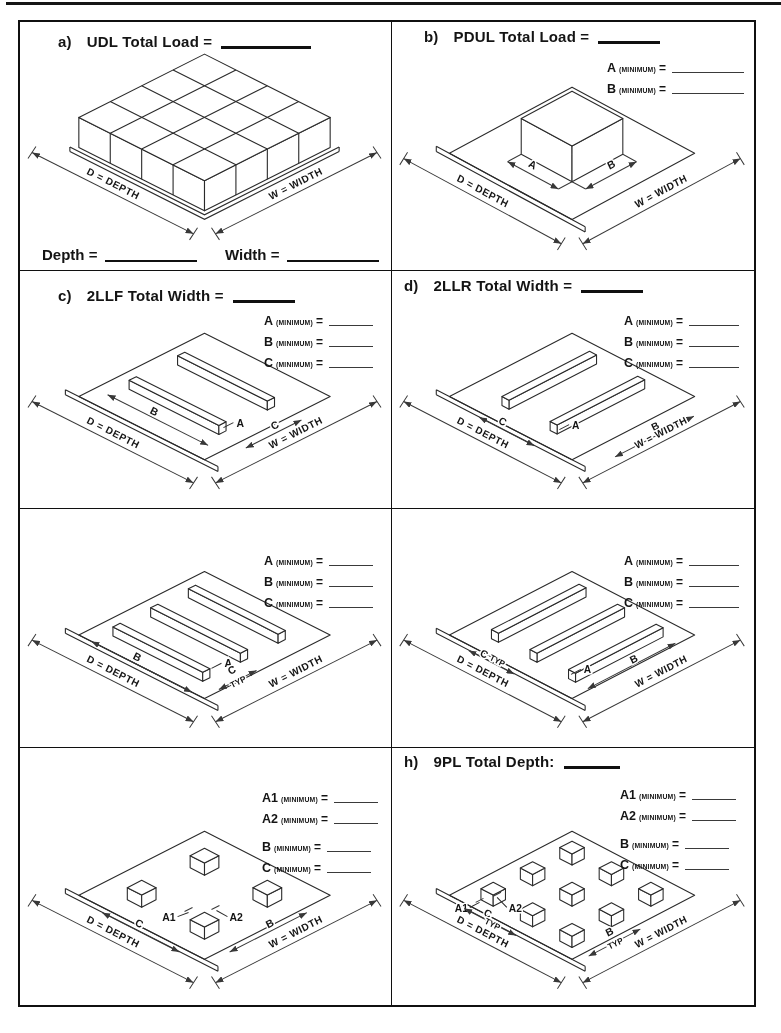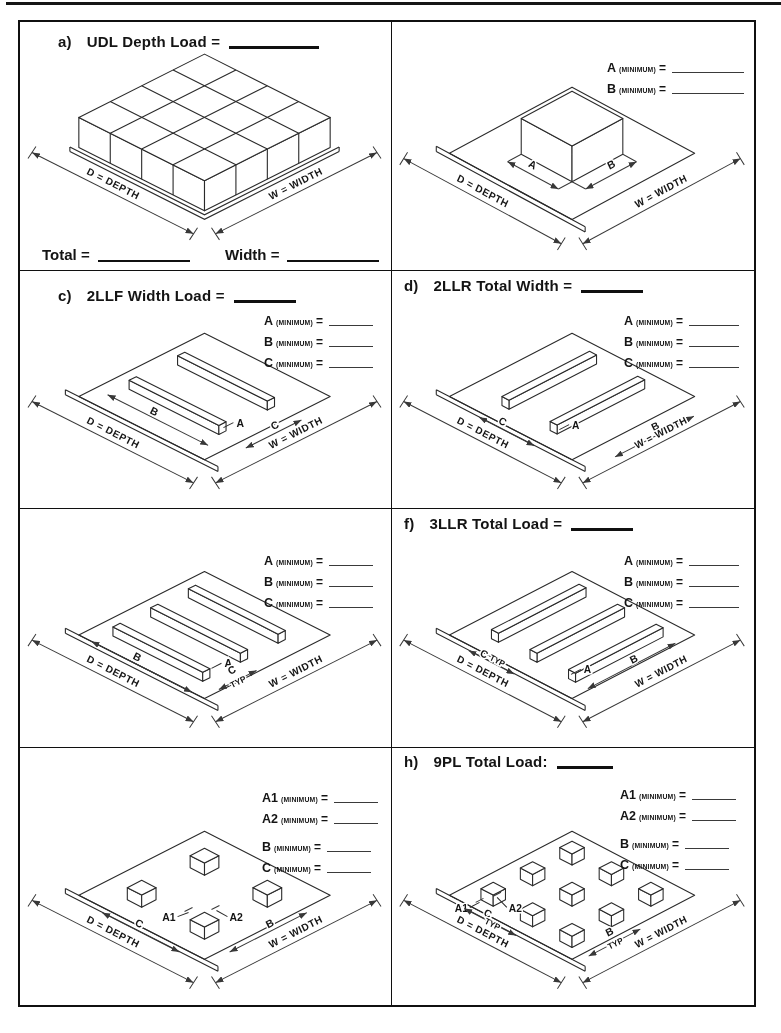--- a/index.html
+++ b/index.html
@@ -38,21 +38,21 @@
 </style>
 </head>
 <body>
 
 <div class="page">
   <div class="topline"></div>
   <div class="sheet">
 
     <div class="cell cr cb">
       <div class="hdr" style="left:38px;top:8px">
-        <span class="hp">a)</span><span>UDL Depth Load =</span><span class="hblank" style="width:90px"></span>
+        <span class="hp">a)</span><span>UDL Total Load =</span><span class="hblank" style="width:90px"></span>
       </div>
       <svg viewBox="0 0 372 247" preserveAspectRatio="none">
         <defs>
           <marker id="ah" viewBox="0 0 8 6" refX="8" refY="3" markerWidth="8" markerHeight="6" orient="auto">
               <path d="M0 0 L8 3 L0 6 Z" fill="#383838"></path>
             </marker>
           <marker id="ahr" viewBox="0 0 8 6" refX="0" refY="3" markerWidth="8" markerHeight="6" orient="auto">
               <path d="M8 0 L0 3 L8 6 Z" fill="#383838"></path>
             </marker>
         </defs>
@@ -75,28 +75,31 @@
           <path class="tk" d="M16 124 l-8 12 M178 205 l-8 12"></path>
           <text class="ax" x="92" y="164" text-anchor="middle" transform="rotate(26.6 92 164)">D = DEPTH</text>
         </g>
         <g>
           <path class="dl" d="M196 211 L358 130" marker-start="url(#ahr)" marker-end="url(#ah)"></path>
           <path class="tk" d="M192 205 l8 12 M354 124 l8 12"></path>
           <text class="ax" x="278" y="164" text-anchor="middle" transform="rotate(-26.6 278 164)">W = WIDTH</text>
         </g>
       </svg>
       <div class="afoot af1">
-        <span>Total =</span><span class="fbk"></span>
+        <span>Depth =</span><span class="fbk"></span>
       </div>
       <div class="afoot af2">
         <span>Width =</span><span class="fbk"></span>
       </div>
     </div>
 
     <div class="cell cb">
+      <div class="hdr" style="left:32px;top:3px">
+        <span class="hp">b)</span><span>PDUL Total Load =</span><span class="hblank" style="width:62px"></span>
+      </div>
       <div class="fields" style="left:215px;top:36px">
         <div class="frow"><span class="fl">A</span><span class="fm">(MINIMUM)</span><span class="fe">=</span><span class="fblank w72"></span></div>
         <div class="frow"><span class="fl">B</span><span class="fm">(MINIMUM)</span><span class="fe">=</span><span class="fblank w72"></span></div>
       </div>
       <svg viewBox="0 0 372 236" preserveAspectRatio="none">
         <g>
           <path class="fc" d="M185 62 L311 125 L185 188 L59 125 Z"></path>
           <path class="ln" d="M45.5 118.25 L198.5 194.75 M45.5 123.25 L198.5 199.75 M45.5 118.25 l0 5 M198.5 194.75 l0 5"></path>
         </g>
         <g>
@@ -122,21 +125,21 @@
         <g>
           <path class="dl" d="M196 211 L358 130" marker-start="url(#ahr)" marker-end="url(#ah)"></path>
           <path class="tk" d="M192 205 l8 12 M354 124 l8 12"></path>
           <text class="ax" x="278" y="164" text-anchor="middle" transform="rotate(-26.6 278 164)">W = WIDTH</text>
         </g>
       </svg>
     </div>
 
     <div class="cell cr cb">
       <div class="hdr" style="left:38px;top:13px">
-        <span class="hp">c)</span><span>2LLF Width Load =</span><span class="hblank" style="width:62px"></span>
+        <span class="hp">c)</span><span>2LLF Total Width =</span><span class="hblank" style="width:62px"></span>
       </div>
       <div class="fields" style="left:244px;top:40px">
         <div class="frow"><span class="fl">A</span><span class="fm">(MINIMUM)</span><span class="fe">=</span><span class="fblank w44"></span></div>
         <div class="frow"><span class="fl">B</span><span class="fm">(MINIMUM)</span><span class="fe">=</span><span class="fblank w44"></span></div>
         <div class="frow"><span class="fl">C</span><span class="fm">(MINIMUM)</span><span class="fe">=</span><span class="fblank w44"></span></div>
       </div>
       <svg viewBox="0 0 372 236" preserveAspectRatio="none">
         <g>
           <path class="fc" d="M185 62 L311 125 L185 188 L59 125 Z"></path>
           <path class="ln" d="M45.5 118.25 L198.5 194.75 M45.5 123.25 L198.5 199.75 M45.5 118.25 l0 5 M198.5 194.75 l0 5"></path>
@@ -263,23 +266,20 @@
         </g>
         <g>
           <path class="dl" d="M196 211 L358 130" marker-start="url(#ahr)" marker-end="url(#ah)"></path>
           <path class="tk" d="M192 205 l8 12 M354 124 l8 12"></path>
           <text class="ax" x="278" y="164" text-anchor="middle" transform="rotate(-26.6 278 164)">W = WIDTH</text>
         </g>
       </svg>
     </div>
 
     <div class="cell cb">
-      <div class="hdr" style="left:12px;top:3px">
-        <span class="hp">f)</span><span>3LLR Total Load =</span><span class="hblank" style="width:62px"></span>
-      </div>
       <div class="fields" style="left:232px;top:42px">
         <div class="frow"><span class="fl">A</span><span class="fm">(MINIMUM)</span><span class="fe">=</span><span class="fblank w50"></span></div>
         <div class="frow"><span class="fl">B</span><span class="fm">(MINIMUM)</span><span class="fe">=</span><span class="fblank w50"></span></div>
         <div class="frow"><span class="fl">C</span><span class="fm">(MINIMUM)</span><span class="fe">=</span><span class="fblank w50"></span></div>
       </div>
       <svg viewBox="0 0 372 236" preserveAspectRatio="none">
         <g>
           <path class="fc" d="M185 62 L311 125 L185 188 L59 125 Z"></path>
           <path class="ln" d="M45.5 118.25 L198.5 194.75 M45.5 123.25 L198.5 199.75 M45.5 118.25 l0 5 M198.5 194.75 l0 5"></path>
         </g>
@@ -370,21 +370,21 @@
             <path class="dl" d="M196 211 L358 130" marker-start="url(#ahr)" marker-end="url(#ah)"></path>
             <path class="tk" d="M192 205 l8 12 M354 124 l8 12"></path>
             <text class="ax" x="278" y="164" text-anchor="middle" transform="rotate(-26.6 278 164)">W = WIDTH</text>
           </g>
         </g>
       </svg>
     </div>
 
     <div class="cell">
       <div class="hdr" style="left:12px;top:2px">
-        <span class="hp">h)</span><span>9PL Total Load:</span><span class="hblank" style="width:56px"></span>
+        <span class="hp">h)</span><span>9PL Total Depth:</span><span class="hblank" style="width:56px"></span>
       </div>
       <div class="fields" style="left:228px;top:37px">
         <div class="frow"><span class="fl">A1</span><span class="fm">(MINIMUM)</span><span class="fe">=</span><span class="fblank w44"></span></div>
         <div class="frow"><span class="fl">A2</span><span class="fm">(MINIMUM)</span><span class="fe">=</span><span class="fblank w44"></span></div>
         <div class="frow gp"><span class="fl">B</span><span class="fm">(MINIMUM)</span><span class="fe">=</span><span class="fblank w44"></span></div>
         <div class="frow"><span class="fl">C</span><span class="fm">(MINIMUM)</span><span class="fe">=</span><span class="fblank w44"></span></div>
       </div>
       <svg viewBox="0 0 372 253" preserveAspectRatio="none">
         <g transform="translate(0,20)">
           <g>

